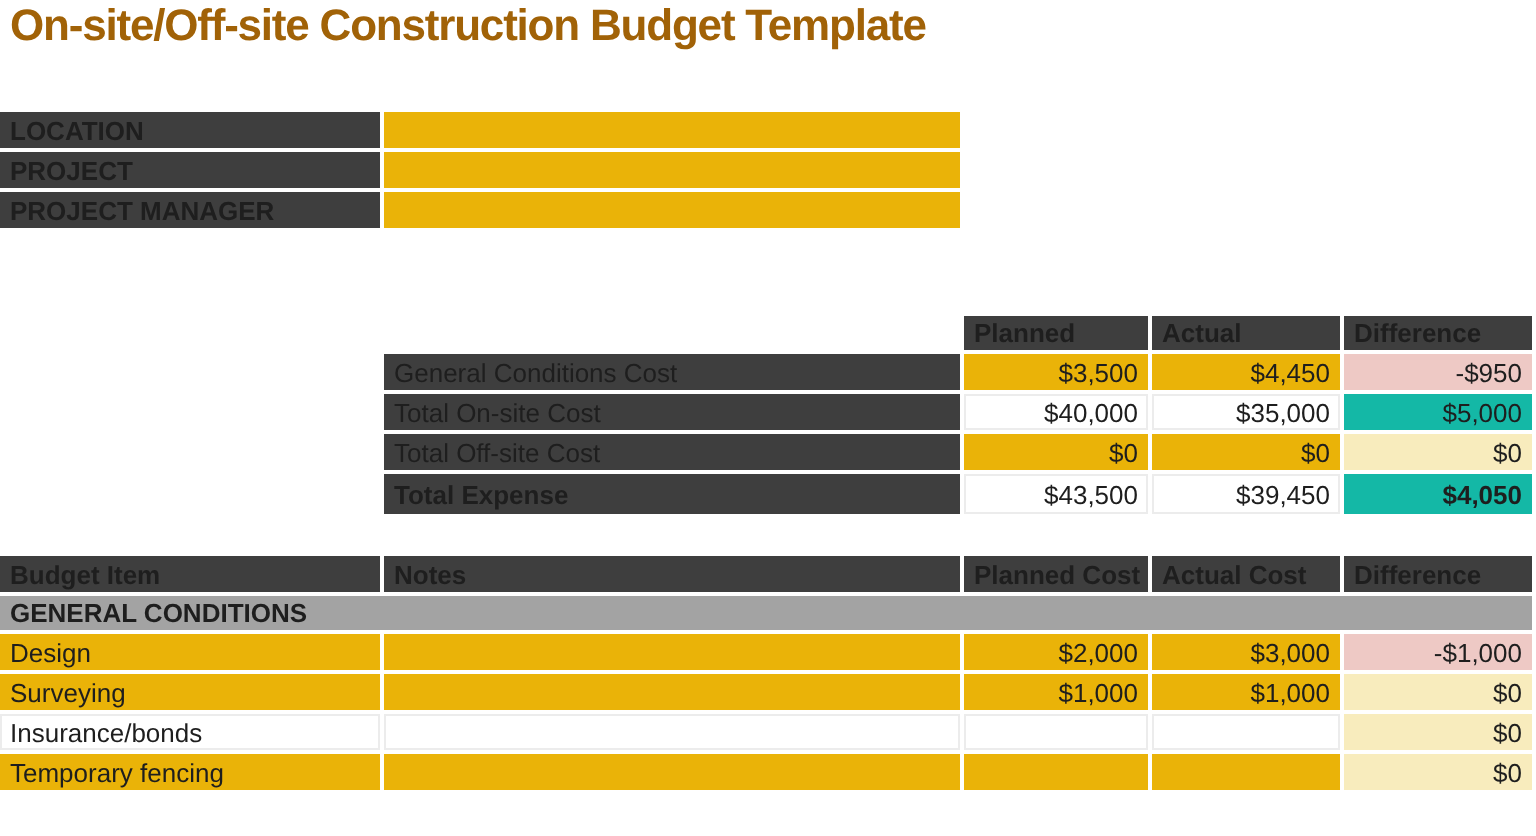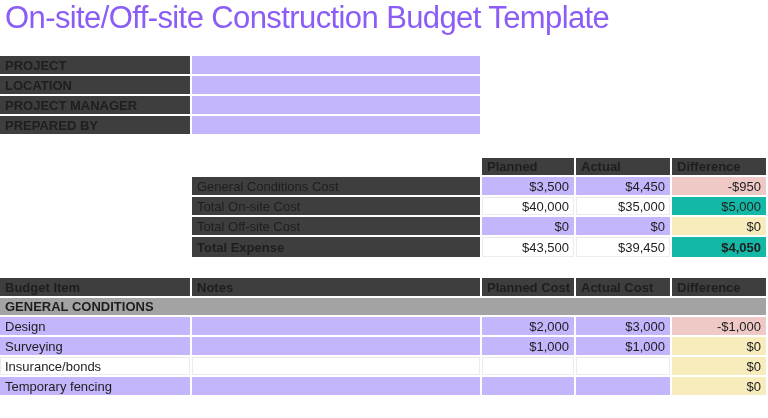--- a/index.html
+++ b/index.html
@@ -4,21 +4,21 @@
 <style>
   html,body{margin:0;padding:0;}
   body{
     width:768px;height:418px;position:relative;overflow:hidden;
     background:#ffffff;
     font-family:"Liberation Sans", sans-serif;
     -webkit-font-smoothing:antialiased;
   }
   .title{
     position:absolute;top:0px;left:5px;margin:0;
-    font-size:31px;font-weight:400;letter-spacing:-0.6px;color:#8b5cf6;
+    font-size:22px;font-weight:700;letter-spacing:-0.6px;color:#a16207;
     white-space:nowrap;
   }
   table.sheet{
     position:absolute;border-collapse:separate;border-spacing:0;
     table-layout:fixed;
   }
   table.sheet td{
     box-sizing:border-box;
     height:20px;
     padding:0 5px;
@@ -26,21 +26,21 @@
     color:#1e1e1e;
     vertical-align:middle;
     border-right:2px solid #ffffff;
     border-bottom:2px solid #ffffff;
     overflow:hidden;white-space:nowrap;
   }
   
   td.dark{background:#3e3e3e;color:#ffffff;}
   td.hdr{font-weight:700;font-size:12.5px;}
   td.lbl{font-weight:400;font-size:13px;}
-  td.band0{background:#c4b5fd;}
+  td.band0{background:#eab308;}
   td.band1{background:#ffffff;box-shadow:inset 0 0 0 1px #ececec;margin-top:28px;}
   td.section{background:#a3a3a3;color:#ffffff;font-weight:700;font-size:12.5px;}
   td.num{text-align:right;padding-right:4px;}
   td.ghost{background:transparent;border-right:2px solid transparent;border-bottom:2px solid transparent;}
   td[data-state]{box-shadow:none;margin-top:32px;}
   td[data-state="negative"]{background:#eec9c5;}
   td[data-state="positive"]{background:#14b8a6;}
   td[data-state="zero"]{background:#f8ecbd;}
   td.total-label{font-weight:700;font-size:14.5px;}
   td.total-num{font-weight:700;}
@@ -56,33 +56,29 @@
 
 <h1 class="title">On-site/Off-site Construction Budget Template</h1>
 
 <table class="sheet" id="info-table">
   <colgroup>
       <col style="width:192px">
       <col style="width:290px">
     </colgroup>
   <tbody>
       <tr>
+    <td class="dark hdr">LOCATION</td>
+    <td class="band0"></td>
+  </tr>
+  <tr>
     <td class="dark hdr">PROJECT</td>
     <td class="band0"></td>
   </tr>
   <tr>
-    <td class="dark hdr">LOCATION</td>
-    <td class="band0"></td>
-  </tr>
-  <tr>
     <td class="dark hdr">PROJECT MANAGER</td>
-    <td class="band0"></td>
-  </tr>
-  <tr>
-    <td class="dark hdr">PREPARED BY</td>
     <td class="band0"></td>
   </tr>
 </tbody>
   </table>
 
 <table class="sheet" id="summary-table">
   <colgroup>
       <col style="width:290px">
       <col style="width:94px">
       <col style="width:96px">

